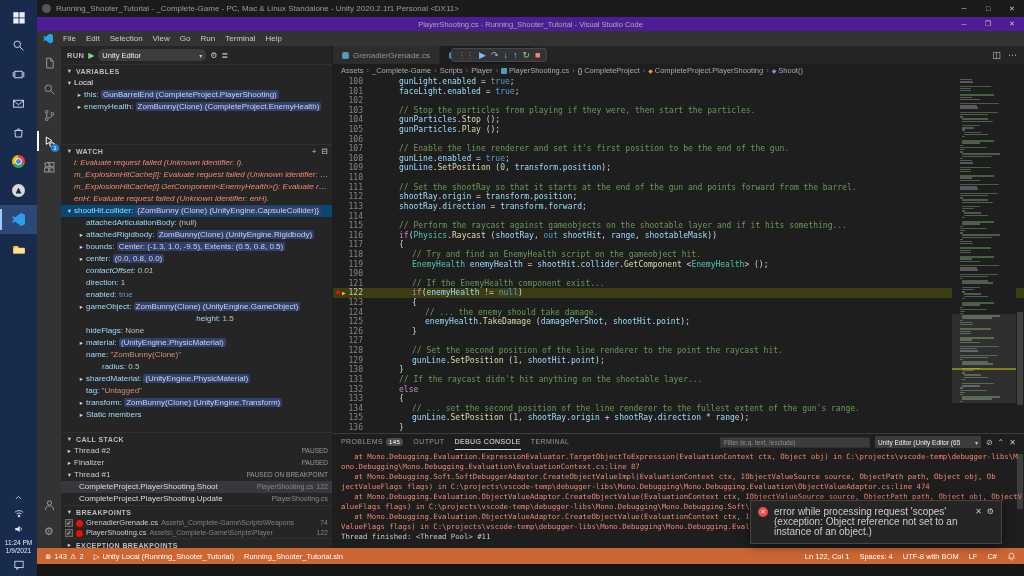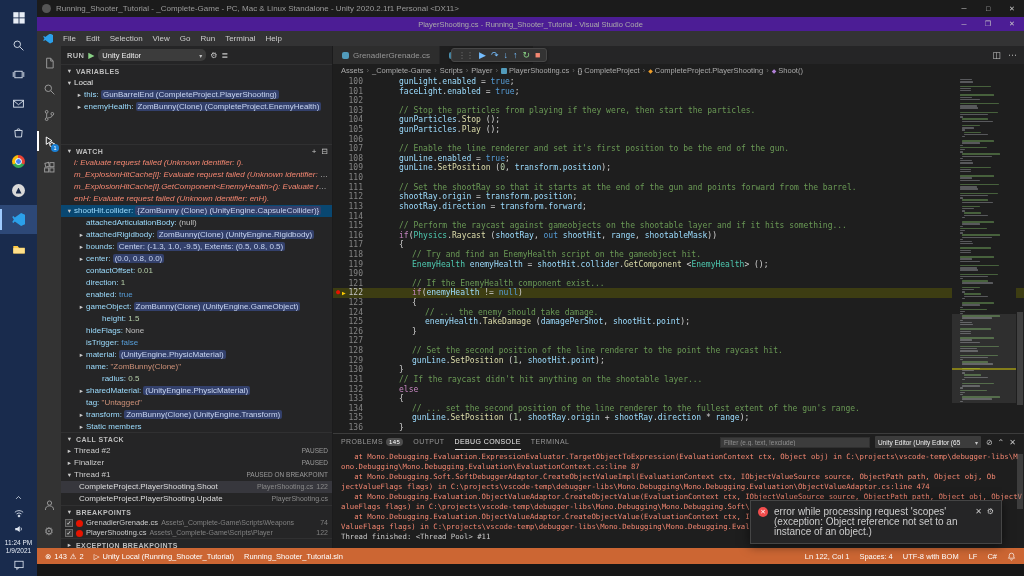--- a/index.html
+++ b/index.html
@@ -361,27 +361,26 @@
           <div>
               <div class="trow wrow" style="padding-left: 4px;"><span class="twistie">&nbsp;</span><span class="wname wv-error">i: </span><span class="wv wv-error">Evaluate request failed (Unknown identifier: i).</span></div>
               <div class="trow wrow" style="padding-left: 4px;"><span class="twistie">&nbsp;</span><span class="wname wv-error">m_ExplosionHitCache[i]: </span><span class="wv wv-error">Evaluate request failed (Unknown identifier: m_ExplosionHitCache).</span></div>
               <div class="trow wrow" style="padding-left: 4px;"><span class="twistie">&nbsp;</span><span class="wname wv-error">m_ExplosionHitCache[i].GetComponent&lt;EnemyHealth&gt;(): </span><span class="wv wv-error">Evaluate request failed (Unknown identifier: m_ExplosionHitCache).</span></div>
               <div class="trow wrow" style="padding-left: 4px;"><span class="twistie">&nbsp;</span><span class="wname wv-error">enH: </span><span class="wv wv-error">Evaluate request failed (Unknown identifier: enH).</span></div>
               <div class="trow wrow selected" style="padding-left: 4px;"><span class="twistie">▾</span><span class="wname">shootHit.collider: </span><span class="wv wv-object">{ZomBunny (Clone) (UnityEngine.CapsuleCollider)}</span></div>
               <div class="trow wrow" style="padding-left: 16px;"><span class="twistie">&nbsp;</span><span class="wname">attachedArticulationBody: </span><span class="wv wv-plain">(null)</span></div>
               <div class="trow wrow" style="padding-left: 16px;"><span class="twistie">▸</span><span class="wname">attachedRigidbody: </span><span class="wv wv-object">ZomBunny(Clone) (UnityEngine.Rigidbody)</span></div>
               <div class="trow wrow" style="padding-left: 16px;"><span class="twistie">▸</span><span class="wname">bounds: </span><span class="wv wv-object">Center: (-1.3, 1.0, -9.5), Extents: (0.5, 0.8, 0.5)</span></div>
               <div class="trow wrow" style="padding-left: 16px;"><span class="twistie">▸</span><span class="wname">center: </span><span class="wv wv-object">(0.0, 0.8, 0.0)</span></div>
-              <div class="trow wrow" style="padding-left: 16px;"><span class="twistie">&nbsp;</span><span class="wname">contactOffset: </span><span class="wv wv-number">0.01</span></div>
+              <div class="trow wrow" style="padding-left: 16px; font-style: italic;"><span class="twistie">&nbsp;</span><span class="wname">contactOffset: </span><span class="wv wv-number">0.01</span></div>
               <div class="trow wrow" style="padding-left: 16px;"><span class="twistie">&nbsp;</span><span class="wname">direction: </span><span class="wv wv-number">1</span></div>
               <div class="trow wrow" style="padding-left: 16px;"><span class="twistie">&nbsp;</span><span class="wname">enabled: </span><span class="wv wv-keyword">true</span></div>
               <div class="trow wrow" style="padding-left: 16px;"><span class="twistie">▸</span><span class="wname">gameObject: </span><span class="wv wv-object">ZomBunny(Clone) (UnityEngine.GameObject)</span></div>
-              <div class="trow wrow" style="padding-left: 32px;"><span class="twistie">&nbsp;</span><span class="wname">height: </span><span class="wv wv-number">1.5</span></div>
+              <div class="trow wrow" style="padding-left: 32px; text-align: center;"><span class="twistie">&nbsp;</span><span class="wname">height: </span><span class="wv wv-number">1.5</span></div>
               <div class="trow wrow" style="padding-left: 16px;"><span class="twistie">&nbsp;</span><span class="wname">hideFlags: </span><span class="wv wv-plain">None</span></div>
-              <div class="trow wrow" style="padding-left: 16px;"><span class="twistie">&nbsp;</span><span class="wname">isTrigger: </span><span class="wv wv-keyword">false</span></div>
               <div class="trow wrow" style="padding-left: 16px;"><span class="twistie">▸</span><span class="wname">material: </span><span class="wv wv-object">(UnityEngine.PhysicMaterial)</span></div>
               <div class="trow wrow" style="padding-left: 16px;"><span class="twistie">&nbsp;</span><span class="wname">name: </span><span class="wv wv-string">"ZomBunny(Clone)"</span></div>
               <div class="trow wrow" style="padding-left: 32px;"><span class="twistie">&nbsp;</span><span class="wname">radius: </span><span class="wv wv-number">0.5</span></div>
               <div class="trow wrow" style="padding-left: 16px;"><span class="twistie">▸</span><span class="wname">sharedMaterial: </span><span class="wv wv-object">(UnityEngine.PhysicMaterial)</span></div>
               <div class="trow wrow" style="padding-left: 16px;"><span class="twistie">&nbsp;</span><span class="wname">tag: </span><span class="wv wv-string">"Untagged"</span></div>
               <div class="trow wrow" style="padding-left: 16px;"><span class="twistie">▸</span><span class="wname">transform: </span><span class="wv wv-object">ZomBunny(Clone) (UnityEngine.Transform)</span></div>
               <div class="trow wrow" style="padding-left: 16px;"><span class="twistie">▸</span><span class="wname">Static members</span></div>
             </div>
         </div>
 

